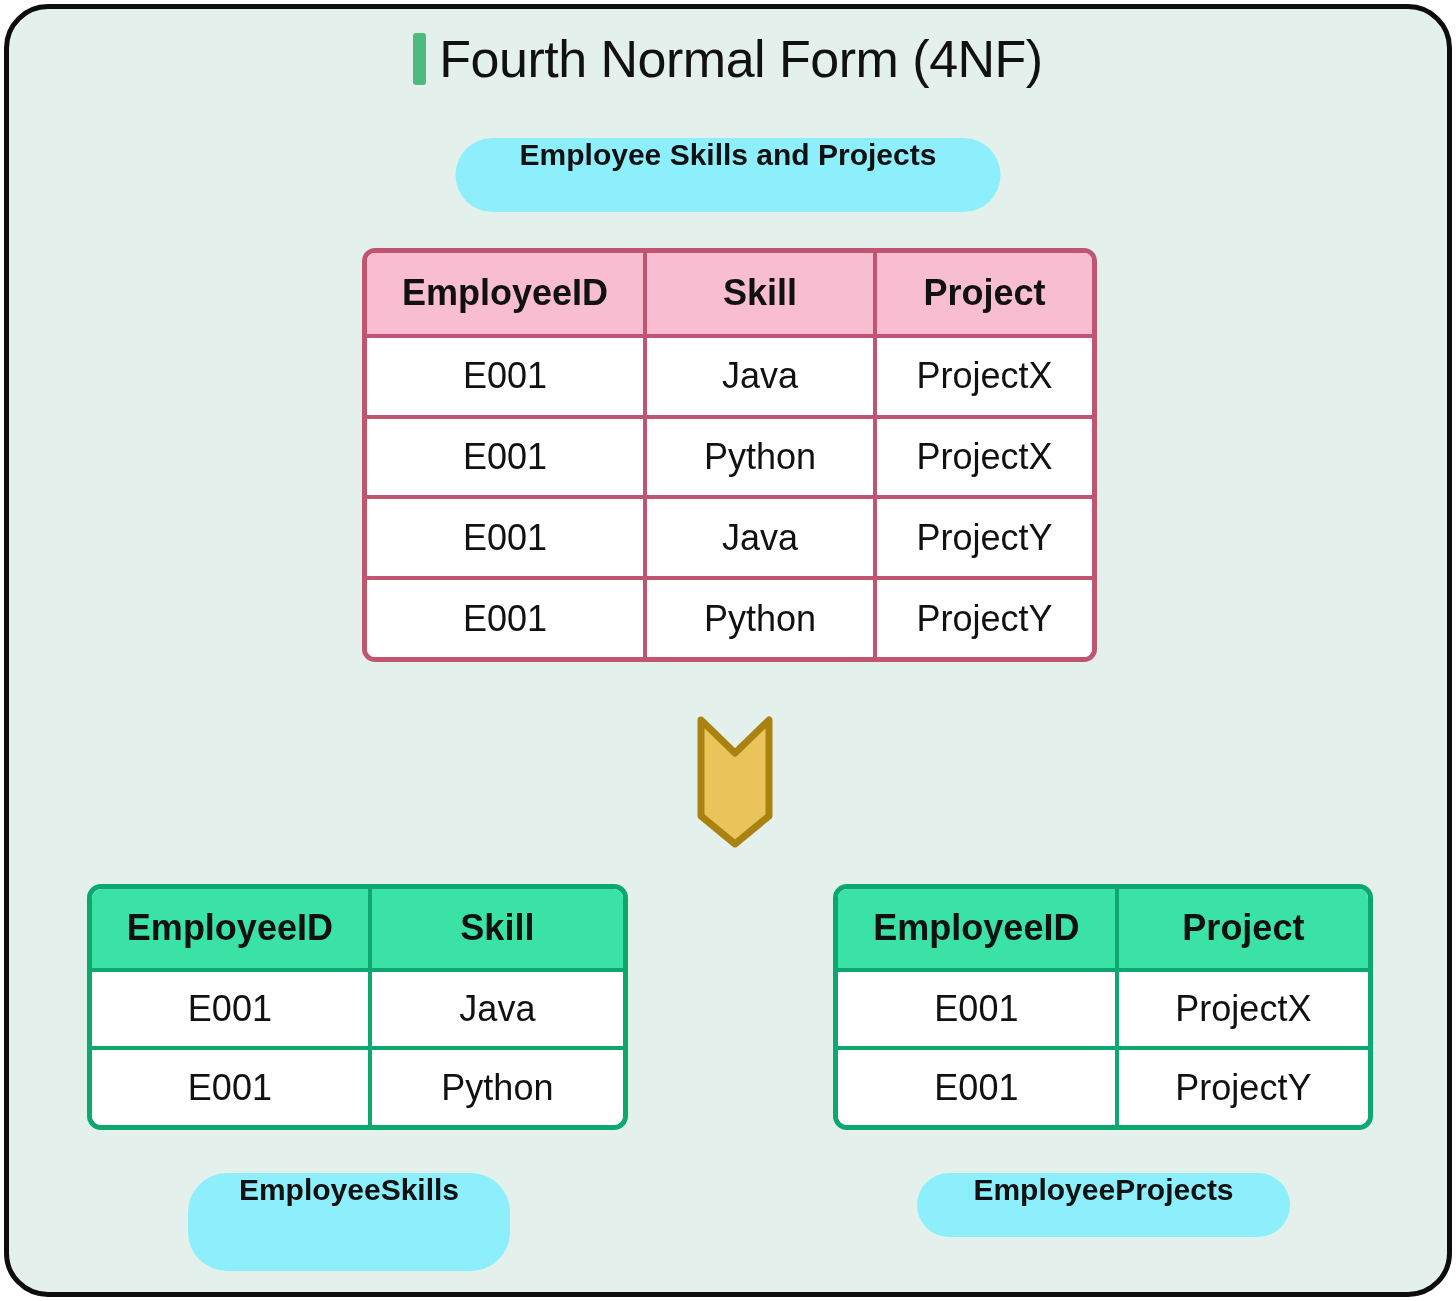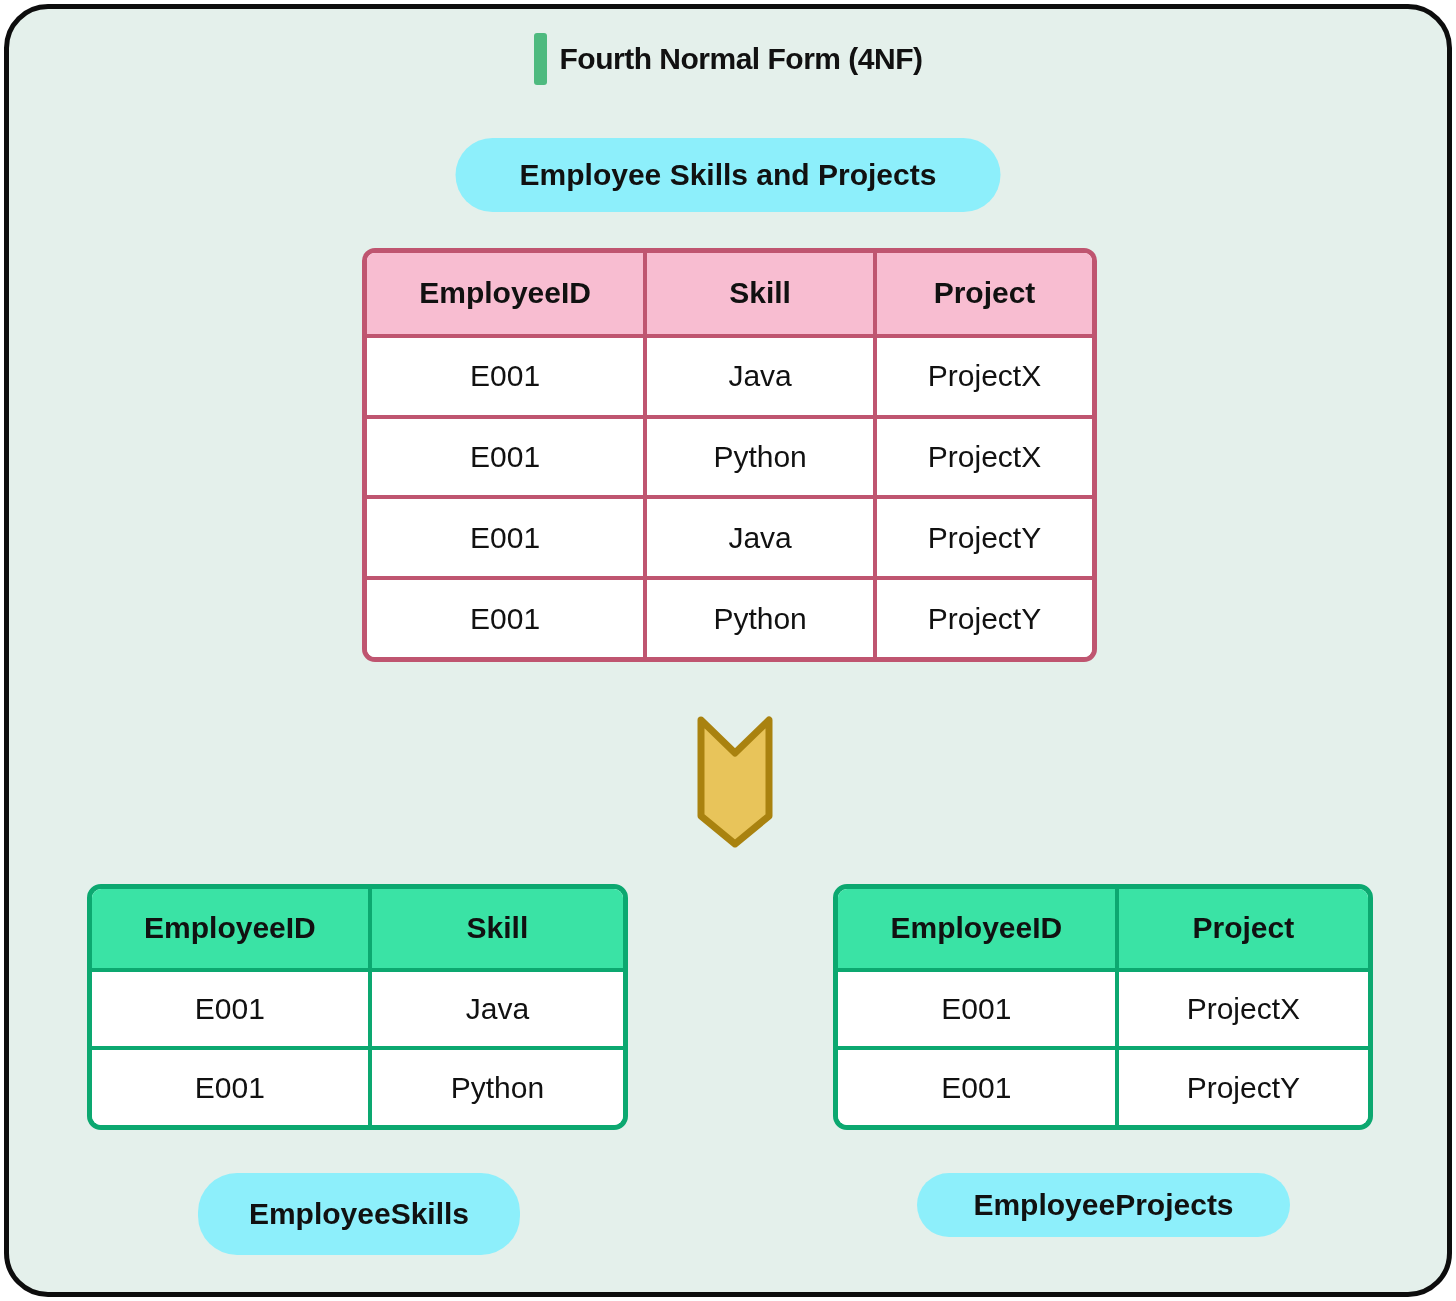--- a/index.html
+++ b/index.html
@@ -35,42 +35,42 @@
     position:absolute;
     left:0; top:30px; width:100%; height:58px;
     display:flex; align-items:center; justify-content:center; gap:13px;
   }
   .title-accent-bar{
     width:13px; height:52px; border-radius:3px;
     background:var(--title-accent);
     flex:0 0 auto;
   }
   .title-text{
-    font-size:30px; font-weight:bold; letter-spacing:-0.5px;
+    font-size:52px; font-weight:normal; letter-spacing:-0.5px;
   }
   .pill{
     position:absolute;
     background:var(--cyan-badge);
     border-radius:39px;
-    display:flex; align-items:center; justify-content:center;
+    display:flex; justify-content:center;
     font-size:30px; font-weight:bold;
   }
   .pill.top-badge{ left:50%; top:138px; transform:translateX(-50%); width:545px; height:74px; }
-  .pill.skills-caption{ left:198px; top:1173px; width:322px; height:82px; }
+  .pill.skills-caption{ left:188px; top:1173px; width:322px; height:98px; }
   .pill.projects-caption{ left:917px; top:1173px; width:373px; height:64px; }
 
   .dtable{
     position:absolute;
     display:grid;
     background:#ffffff;
     overflow:hidden;
   }
   .dtable .cell{
     display:flex; align-items:center; justify-content:center;
-    font-size:30px;
+    font-size:36px;
     background:#ffffff;
   }
   .dtable .cell.hdr{ font-weight:bold; }
 
   .pink-table{
     left:362px; top:248px; width:735px; height:414px;
     grid-template-columns:280fr 233fr 222fr;
     grid-template-rows:repeat(5,1fr);
     border:5px solid var(--pink-border);
     border-radius:13px;

